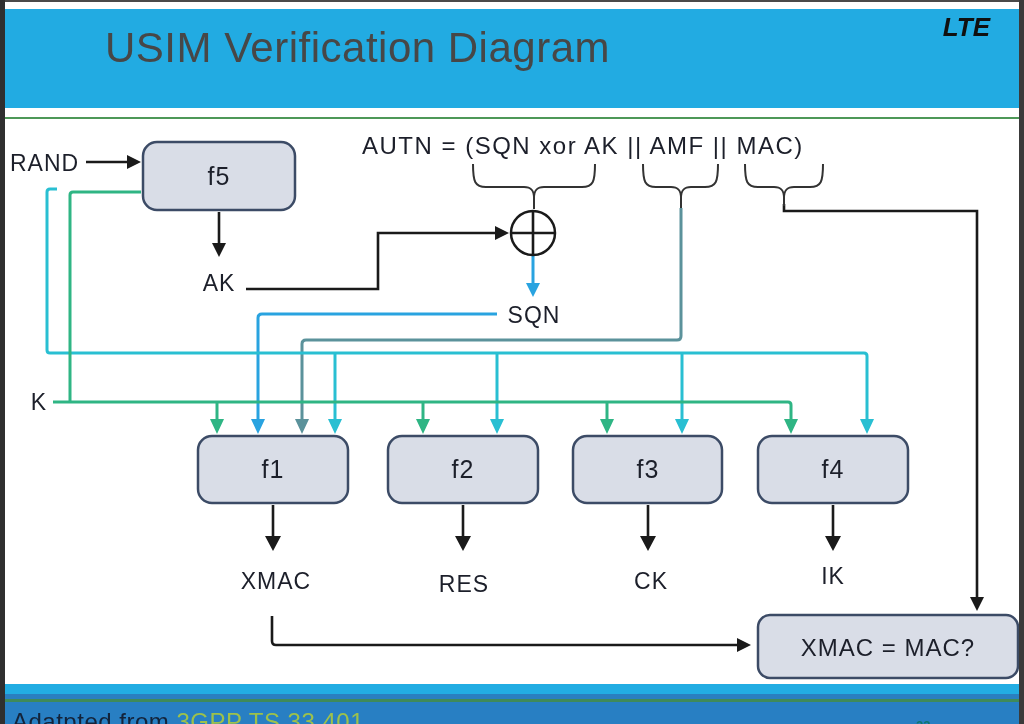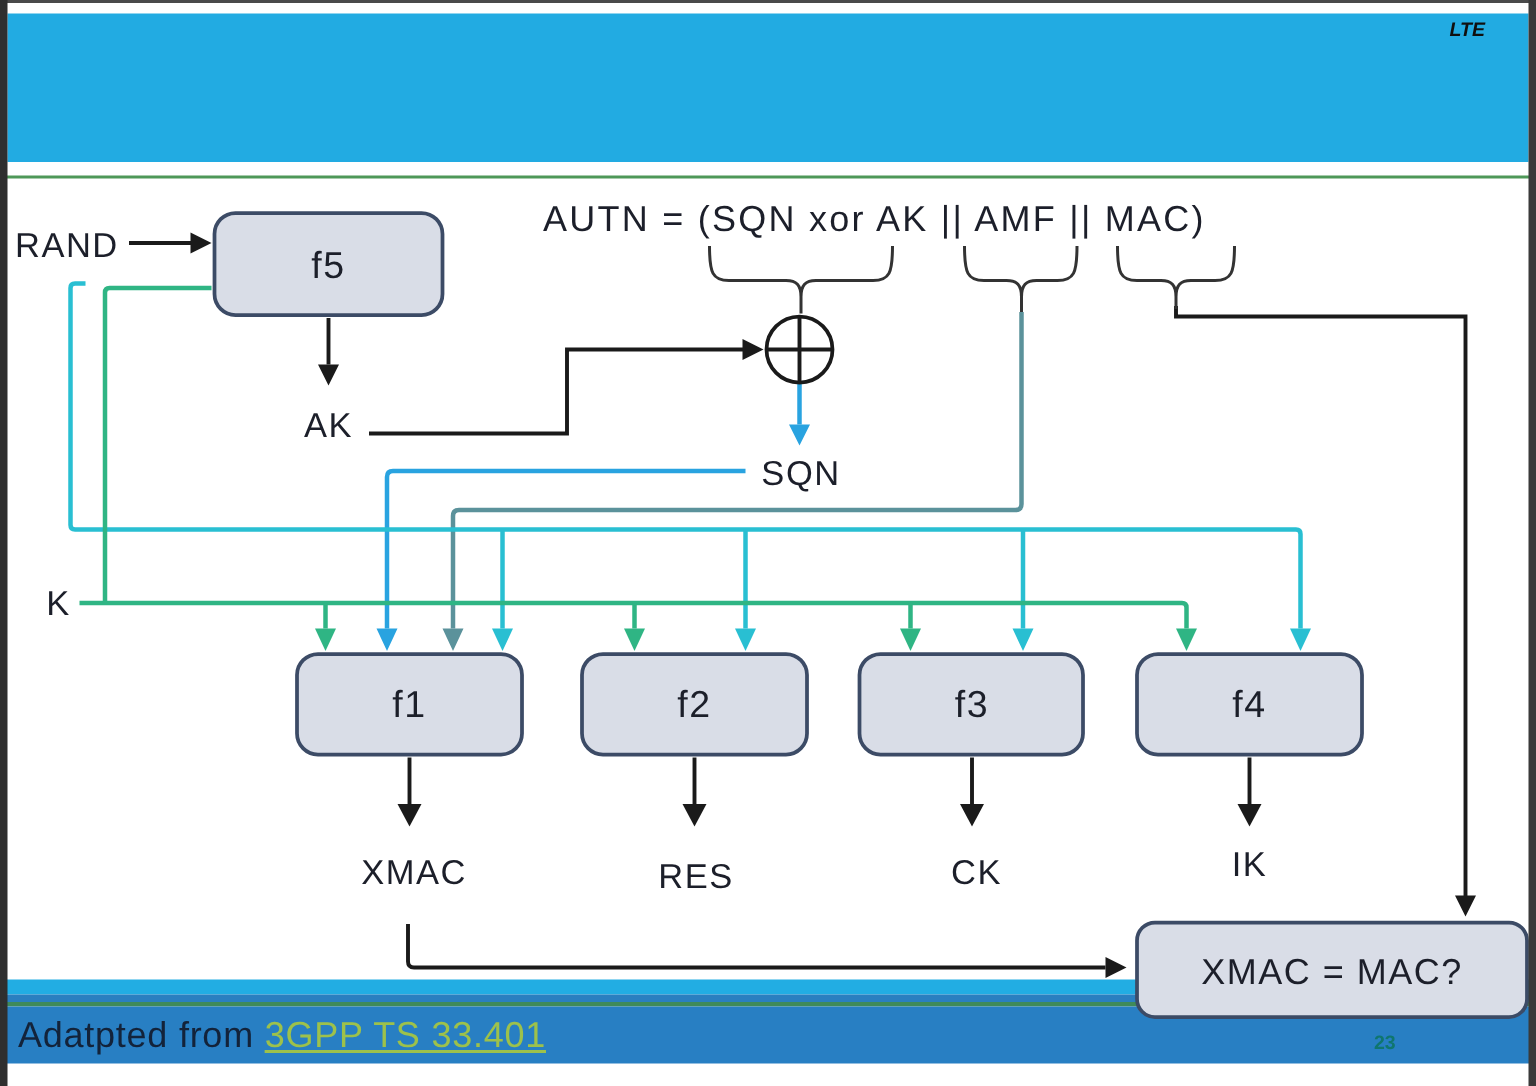--- a/index.html
+++ b/index.html
@@ -15,26 +15,26 @@
     position:absolute;left:5px;right:5px;top:9px;height:99px;
     background:#22abe2;
   }
   #page-title{
     position:absolute;left:105px;top:24px;
     font-size:42px;font-weight:300;color:#474747;letter-spacing:.5px;
     white-space:nowrap;
   }
   #lte-badge{
     position:absolute;right:34px;top:12px;
-    font-size:13px;font-style:italic;font-weight:600;color:#101010;
+    font-size:26px;font-style:italic;font-weight:600;color:#101010;
   }
   #green-sep{
     position:absolute;left:0;right:0;top:117px;height:2px;background:#4e9858;
   }
-  #footer{position:absolute;left:0;right:0;bottom:0;height:71px;}
+  #footer{position:absolute;left:0;right:0;bottom:0;height:40px;}
   #footer .stripe-bright{position:absolute;left:0;right:0;top:0;height:10px;background:#22ade3;}
   #footer .stripe-mid{position:absolute;left:0;right:0;top:10px;height:5px;background:#2a7fc0;}
   #footer .stripe-green{position:absolute;left:0;right:0;top:15px;height:3px;background:#3f8a5a;}
   #footer .stripe-main{position:absolute;left:0;right:0;top:18px;height:38px;background:#287fc3;}
   #footer-text{
     position:absolute;left:12px;top:24px;font-size:24px;color:#13233a;
     white-space:nowrap;letter-spacing:.5px;
   }
   #footer-link{color:#9dc14b;text-decoration:underline;cursor:pointer;}
   #page-number{
@@ -57,20 +57,21 @@
   .ah-blue{fill:#29a3e0;}
   .ah-teal{fill:#5b929b;}
   .xor{stroke:#1a1a1a;stroke-width:2.5px;fill:#ffffff;}
 </style>
 </head>
 <body>
 
 <div id="slide">
 
   <div id="header"></div>
+  <div id="page-title">USIM Verification Diagram</div>
   <div id="lte-badge">LTE</div>
   <div id="green-sep"></div>
 
   <div id="footer">
     <div class="stripe-bright"></div>
     <div class="stripe-mid"></div>
     <div class="stripe-green"></div>
     <div class="stripe-main"></div>
     <div id="footer-text"><span>Adatpted from </span><span id="footer-link">3GPP TS 33.401</span></div>
     <div id="page-number">23</div>

